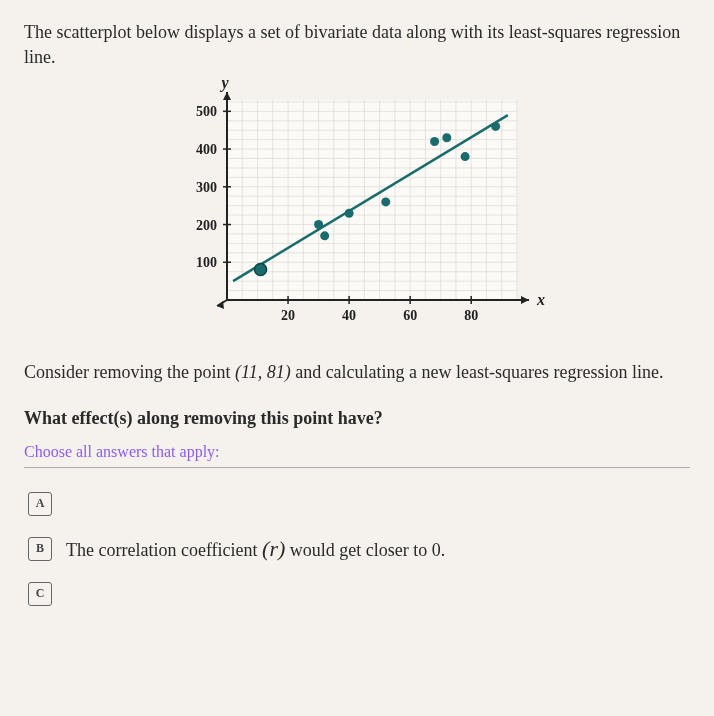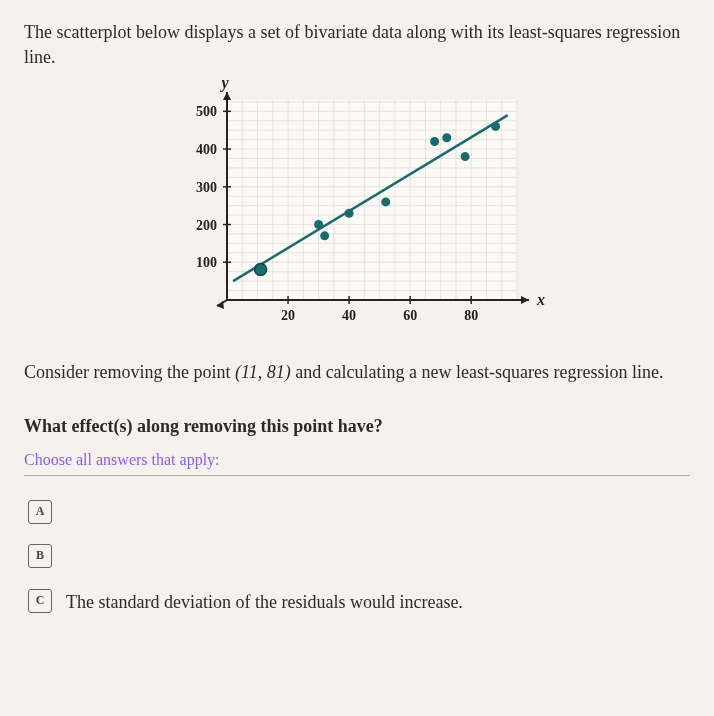--- a/index.html
+++ b/index.html
@@ -18,21 +18,21 @@
     }
     .chart-container {
       display: flex;
       justify-content: center;
       margin: 10px 0 20px 0;
     }
     svg { display: block; }
     .followup {
       font-size: 18px;
       line-height: 1.4;
-      margin-bottom: 30px;
+      margin-bottom: 22px;
     }
     .prompt {
       font-size: 18px;
       font-weight: bold;
       margin-bottom: 14px;
     }
     .instruction {
       font-size: 16px;
       color: #8b5cf6;
       margin-bottom: 6px;
@@ -166,20 +166,20 @@
 <div class="instruction">Choose all answers that apply:</div>
 
 <hr>
 
 <div class="answer-row">
   <div class="answer-box">A</div>
 </div>
 
 <div class="answer-row">
   <div class="answer-box">B</div>
+  <div class="answer-text">
+    <span>The correlation coefficient </span><span class="paren"><span class="math-italic">(r)</span></span><span> would get closer to 0.</span>
+  </div>
 </div>
 
 <div class="answer-row">
   <div class="answer-box">C</div>
-  <div class="answer-text">
-    <span>The standard deviation of the residuals would increase.</span><span class="paren"><span class="math-italic"></span></span><span></span>
-  </div>
 </div>
 
 </body></html>

